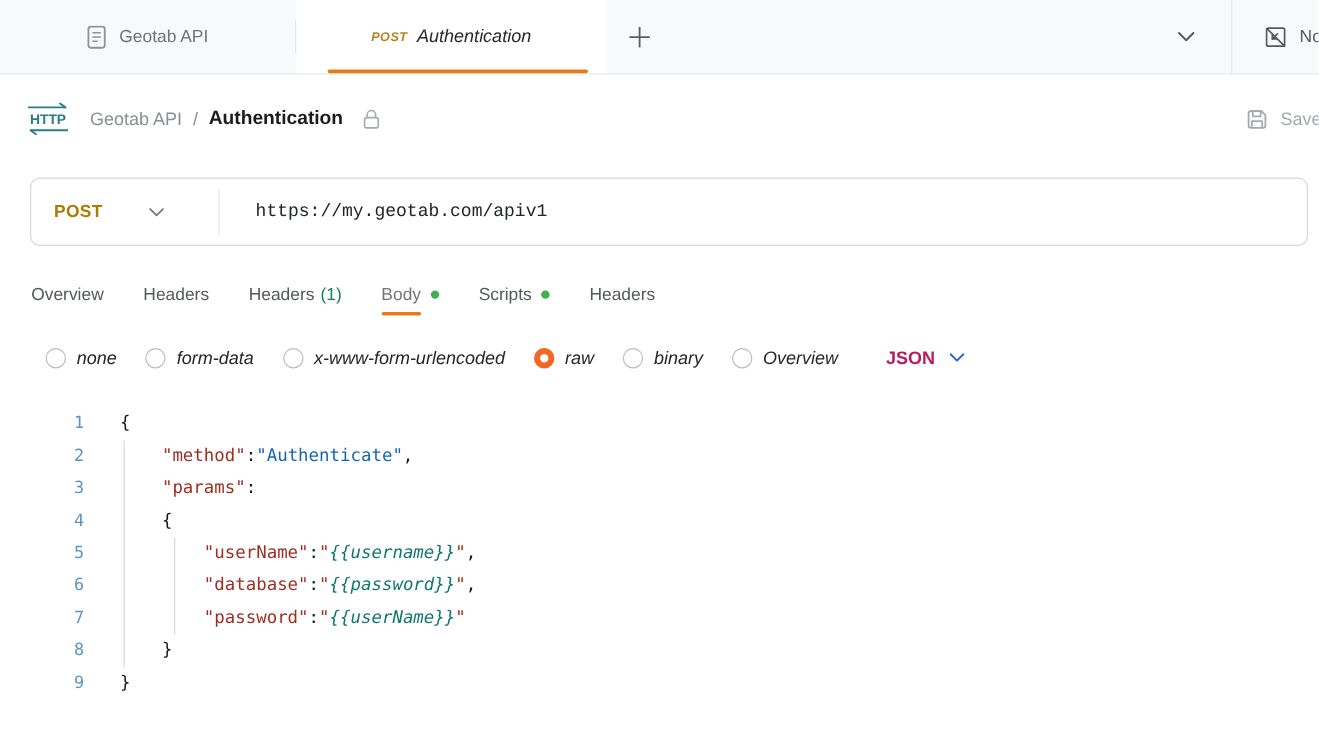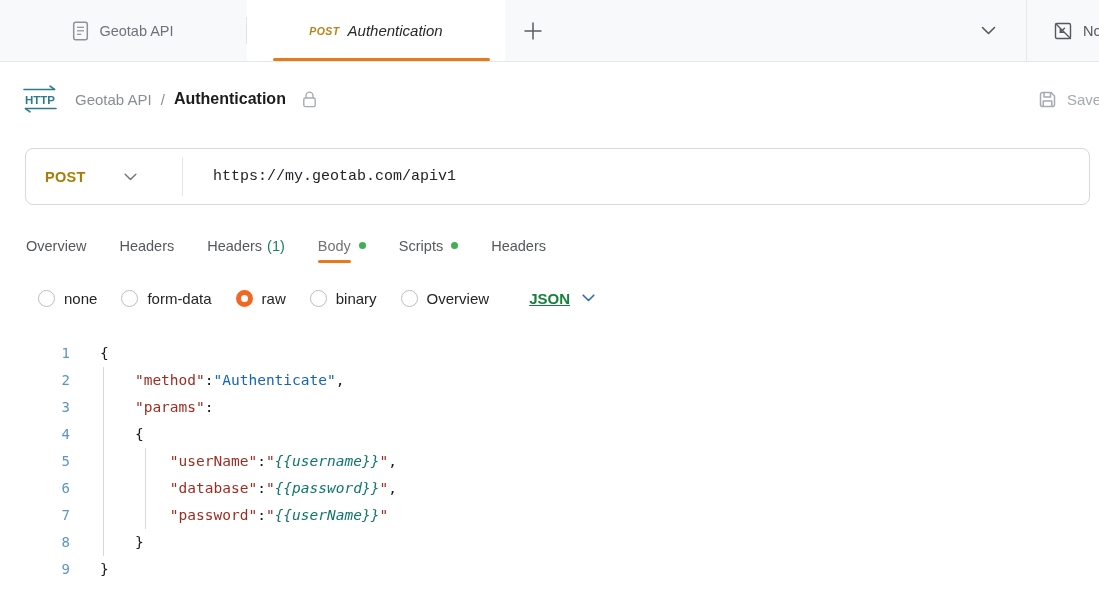--- a/index.html
+++ b/index.html
@@ -88,31 +88,31 @@
   }
   .green-dot {
     width:7px; height:7px; border-radius:50%; background:#3FAF52; margin-left:8px;
   }
 
   
   .bodytype-row {
     position:absolute; top:283px; left:38px; height:30px;
     display:flex; align-items:center;
   }
-  .bt-opt { display:flex; align-items:flex-start; margin-right:24px; cursor:pointer; }
+  .bt-opt { display:flex; align-items:flex-start; margin-right:24px; cursor:pointer;font-style:italic; }
   .radio {
     width:17px; height:17px; border-radius:50%;
     border:1.5px solid #B9BDC2; background:#fff;
   }
   .radio.sel { border:5px solid #F26722; }
   .bt-label { margin-left:9px; font-size:15px; color:#232528; }
   .lang-select {
     display:flex; align-items:center; gap:12px; margin-left:16px; cursor:pointer;
   }
-  .lang-label { font-size:15px; font-weight:bold; color:#15803d;text-decoration:underline; }
+  .lang-label { font-size:15px; font-weight:bold; color:#be185d; }
 
   
   .editor {
     position:absolute; top:330px; left:0; right:0; bottom:0;
     padding-top:10px; background:#fff;
     font-family:"DejaVu Sans Mono", monospace; font-size:14.5px;
   }
   .indent-guide { position:absolute; width:1px; background:#D8D8D8; }
   .guide-1 { left:103px; top:37px; height:189px; }
   .guide-2 { left:145px; top:118px; height:81px; }
@@ -262,20 +262,24 @@
   <div class="bodytype-row">
     <div class="bt-opt">
       <span class="radio"></span>
       <span class="bt-label">none</span>
     </div>
     <div class="bt-opt">
       <span class="radio"></span>
       <span class="bt-label">form-data</span>
     </div>
     <div class="bt-opt">
+      <span class="radio"></span>
+      <span class="bt-label">x-www-form-urlencoded</span>
+    </div>
+    <div class="bt-opt">
       <span class="radio sel"></span>
       <span class="bt-label">raw</span>
     </div>
     <div class="bt-opt">
       <span class="radio"></span>
       <span class="bt-label">binary</span>
     </div>
     <div class="bt-opt">
       <span class="radio"></span>
       <span class="bt-label">Overview</span>

